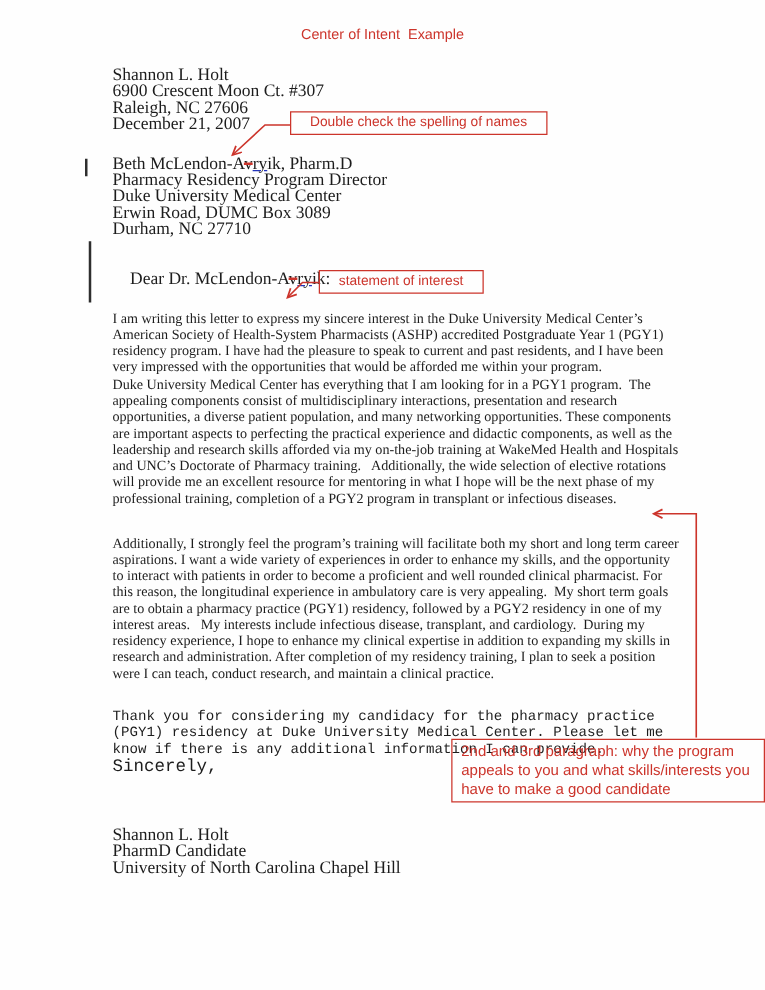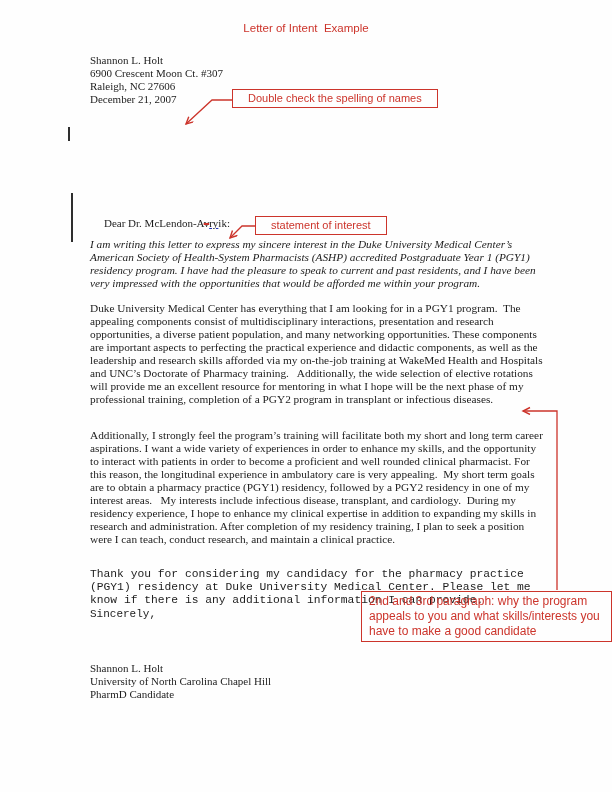--- a/index.html
+++ b/index.html
@@ -7,31 +7,31 @@
     position:relative;width:612px;height:792px;margin:0 auto;
     background:#fefefe;overflow:hidden;
     font-family:"Liberation Serif","DejaVu Serif",serif;
     color:#1c1c1c;
   }
   .doc-title{
     position:absolute;left:0;right:0;top:22px;text-align:center;
     font-family:"Liberation Sans","DejaVu Sans",sans-serif;
     font-size:11.5px;color:var(--red,#cc342b);white-space:pre;
   }
-  .block{position:absolute;font-size:11px;line-height:13px;white-space:pre;}
+  .block{position:absolute;font-size:14px;line-height:13px;white-space:pre;}
   .sender{left:90px;top:54px;}
   .recipient{left:90px;top:125px;}
   .salutation{left:90px;top:217px;margin-left:14px;}
   .signature{left:90px;top:662px;}
   .valediction{left:90px;top:608px;font-family:Liberation Mono, monospace;}
   .para{
     position:absolute;left:90px;width:454px;
     font-size:11.3px;line-height:13px;white-space:pre-wrap;
   }
-  .p1{top:238px;font-style:italic;} .p2{top:302px;} .p3{top:429px;} .p4{top:568px;font-family:Liberation Mono, monospace;}
+  .p1{top:249px;} .p2{top:302px;} .p3{top:429px;} .p4{top:568px;font-family:Liberation Mono, monospace;}
   .ann-box{
     position:absolute;border:1px solid var(--red,#cc342b);
     color:var(--red,#cc342b);
     font-family:"Liberation Sans","DejaVu Sans",sans-serif;
     font-size:11px;line-height:15px;padding:1px 15px;background:transparent;
   }
   .box-spelling{left:232px;top:89px;}
   .box-interest{left:255px;top:216px;}
   .box-paragraphs{left:361px;top:591px;width:235px;font-size:12px;line-height:15px;padding:2px 7px;}
   .change-bar{position:absolute;width:1.5px;background:#2e2e2e;}
@@ -49,44 +49,45 @@
   }
   .overlay{position:absolute;left:0;top:0;width:612px;height:792px;pointer-events:none;}
   .overlay path{stroke:var(--red,#cc342b);stroke-width:1.3;fill:none;}
   .overlay marker path{stroke:var(--red,#cc342b);stroke-width:1.4;fill:none;}
 </style>
 </head>
 <body>
 
 <div class="page">
 
-  <div class="doc-title">Letter of Intent  Example</div>
+  <div class="doc-title">Center of Intent  Example</div>
 
   <div class="block sender"><div>Shannon L. Holt</div><div>6900 Crescent Moon Ct. #307</div><div>Raleigh, NC 27606</div><div>December 21, 2007</div></div>
 
   <div class="ann-box box-spelling">Double check the spelling of names</div>
 
   <div class="change-bar bar-1"></div>
   <div class="change-bar bar-2"></div>
 
+  <div class="block recipient"><div><span>Beth McLendon-A</span><span class="struck">v</span><span class="misspell">ry</span><span>ik, Pharm.D</span></div><div>Pharmacy Residency Program Director</div><div>Duke University Medical Center</div><div>Erwin Road, DUMC Box 3089</div><div>Durham, NC 27710</div></div>
 
   <div class="block salutation"><span>Dear Dr. McLendon-A</span><span class="struck">v</span><span class="misspell">ry</span><span>ik:</span></div>
 
   <div class="ann-box box-interest">statement of interest</div>
 
   <div class="para p1">I am writing this letter to express my sincere interest in the Duke University Medical Center’s American Society of Health-System Pharmacists (ASHP) accredited Postgraduate Year 1 (PGY1) residency program. I have had the pleasure to speak to current and past residents, and I have been very impressed with the opportunities that would be afforded me within your program.</div>
   <div class="para p2">Duke University Medical Center has everything that I am looking for in a PGY1 program.  The appealing components consist of multidisciplinary interactions, presentation and research opportunities, a diverse patient population, and many networking opportunities. These components are important aspects to perfecting the practical experience and didactic components, as well as the leadership and research skills afforded via my on-the-job training at WakeMed Health and Hospitals and UNC’s Doctorate of Pharmacy training.   Additionally, the wide selection of elective rotations will provide me an excellent resource for mentoring in what I hope will be the next phase of my professional training, completion of a PGY2 program in transplant or infectious diseases.</div>
   <div class="para p3">Additionally, I strongly feel the program’s training will facilitate both my short and long term career aspirations. I want a wide variety of experiences in order to enhance my skills, and the opportunity to interact with patients in order to become a proficient and well rounded clinical pharmacist. For this reason, the longitudinal experience in ambulatory care is very appealing.  My short term goals are to obtain a pharmacy practice (PGY1) residency, followed by a PGY2 residency in one of my interest areas.   My interests include infectious disease, transplant, and cardiology.  During my residency experience, I hope to enhance my clinical expertise in addition to expanding my skills in research and administration. After completion of my residency training, I plan to seek a position were I can teach, conduct research, and maintain a clinical practice.</div>
   <div class="para p4">Thank you for considering my candidacy for the pharmacy practice (PGY1) residency at Duke University Medical Center. Please let me know if there is any additional information I can provide.</div>
 
   <div class="ann-box box-paragraphs">2nd and 3rd paragraph: why the program appeals to you and what skills/interests you have to make a good candidate</div>
 
   <div class="block valediction">Sincerely,</div>
 
-  <div class="block signature"><div>Shannon L. Holt</div><div>University of North Carolina Chapel Hill</div><div>PharmD Candidate</div></div>
+  <div class="block signature"><div>Shannon L. Holt</div><div>PharmD Candidate</div><div>University of North Carolina Chapel Hill</div></div>
 
   <svg class="overlay" viewBox="0 0 612 792" xmlns="http://www.w3.org/2000/svg">
     <defs>
       <marker id="ah" markerWidth="12" markerHeight="10" refX="8" refY="4" orient="auto" markerUnits="userSpaceOnUse">
         <path d="M1,0.5 L8,4 L1,7.5"></path>
       </marker>
     </defs>
     <path d="M232,100 L212,100 L186,124" marker-end="url(#ah)"></path>
     <path d="M255,226 L242,226 L230,238" marker-end="url(#ah)"></path>
     <path d="M557,590 L557,411 L523,411" marker-end="url(#ah)"></path>

